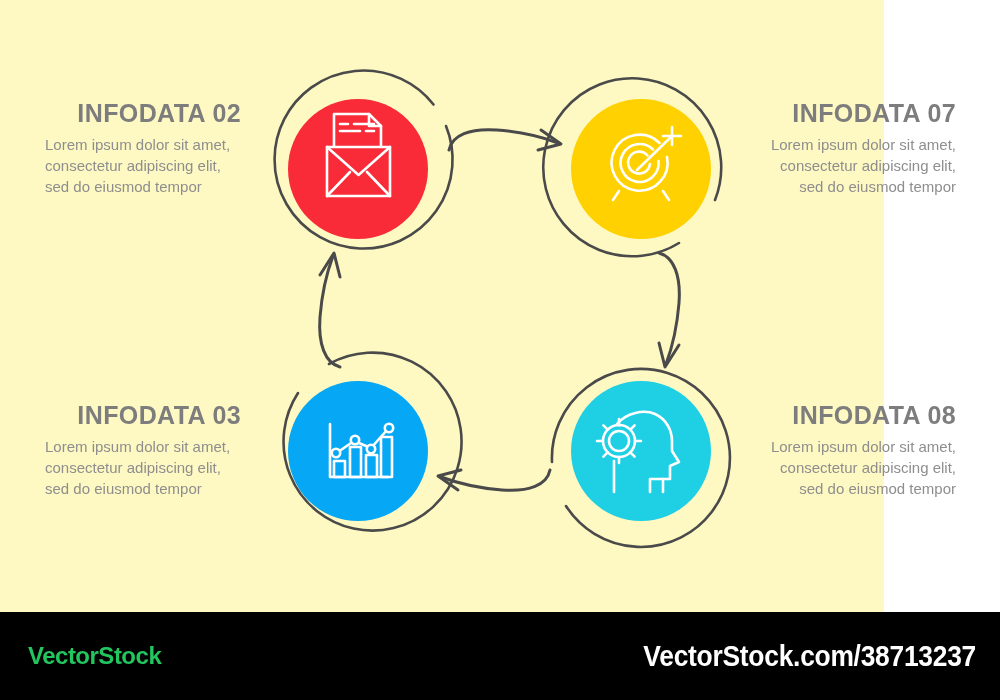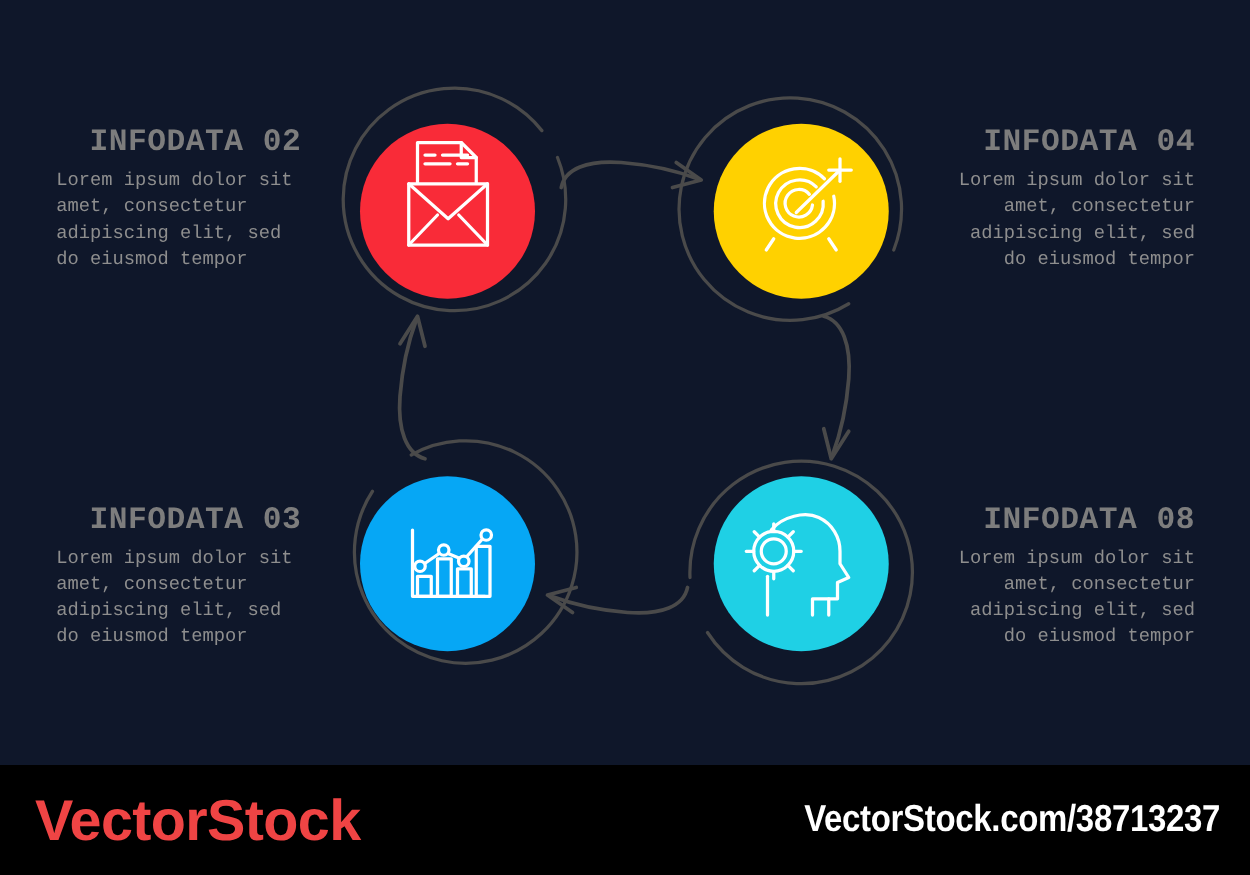--- a/index.html
+++ b/index.html
@@ -12,24 +12,23 @@
     height: 700px;
     background: #ffffff;
     font-family: "Liberation Sans", sans-serif;
     overflow: hidden;
     position: relative;
   }
 
   #stage {
     position: absolute;
     left: 0; top: 0;
-    width: 1000px;
+    width: 884px;
     height: 612px;
-    background: #0f172a;
-    font-family: Liberation Mono, monospace;
+    background: #fef9c3;
   }
 
   
   #diagram {
     position: absolute;
     left: 0; top: 0;
     width: 1000px;
     height: 612px;
   }
 
@@ -71,22 +70,22 @@
     top: 612px;
     width: 1000px;
     height: 88px;
     background: #000000;
   }
   #footer .wm-logo {
     position: absolute;
     left: 28px;
     top: 50%;
     transform: translateY(-50%);
-    color: #ef4444;
-    font-size: 46px;
+    color: #22c55e;
+    font-size: 24px;
     font-weight: bold;
     font-family: "Liberation Sans Narrow", "Liberation Sans", sans-serif;
     letter-spacing: -0.5px;
     transform-origin: left center;
   }
   #footer .wm-url {
     position: absolute;
     right: 24px;
     top: 50%;
     transform: translateY(-50%) scaleX(0.88);
@@ -213,21 +212,21 @@
     <div class="title">INFODATA 02</div>
     <div class="body">Lorem ipsum dolor sit amet, consectetur adipiscing elit, sed do eiusmod tempor</div>
   </div>
 
   <div class="textblock tb-left" id="tb-01">
     <div class="title">INFODATA 03</div>
     <div class="body">Lorem ipsum dolor sit amet, consectetur adipiscing elit, sed do eiusmod tempor</div>
   </div>
 
   <div class="textblock tb-right" id="tb-03">
-    <div class="title">INFODATA 04</div>
+    <div class="title">INFODATA 07</div>
     <div class="body">Lorem ipsum dolor sit amet, consectetur adipiscing elit, sed do eiusmod tempor</div>
   </div>
 
   <div class="textblock tb-right" id="tb-04">
     <div class="title">INFODATA 08</div>
     <div class="body">Lorem ipsum dolor sit amet, consectetur adipiscing elit, sed do eiusmod tempor</div>
   </div>
 
 </div>
 

